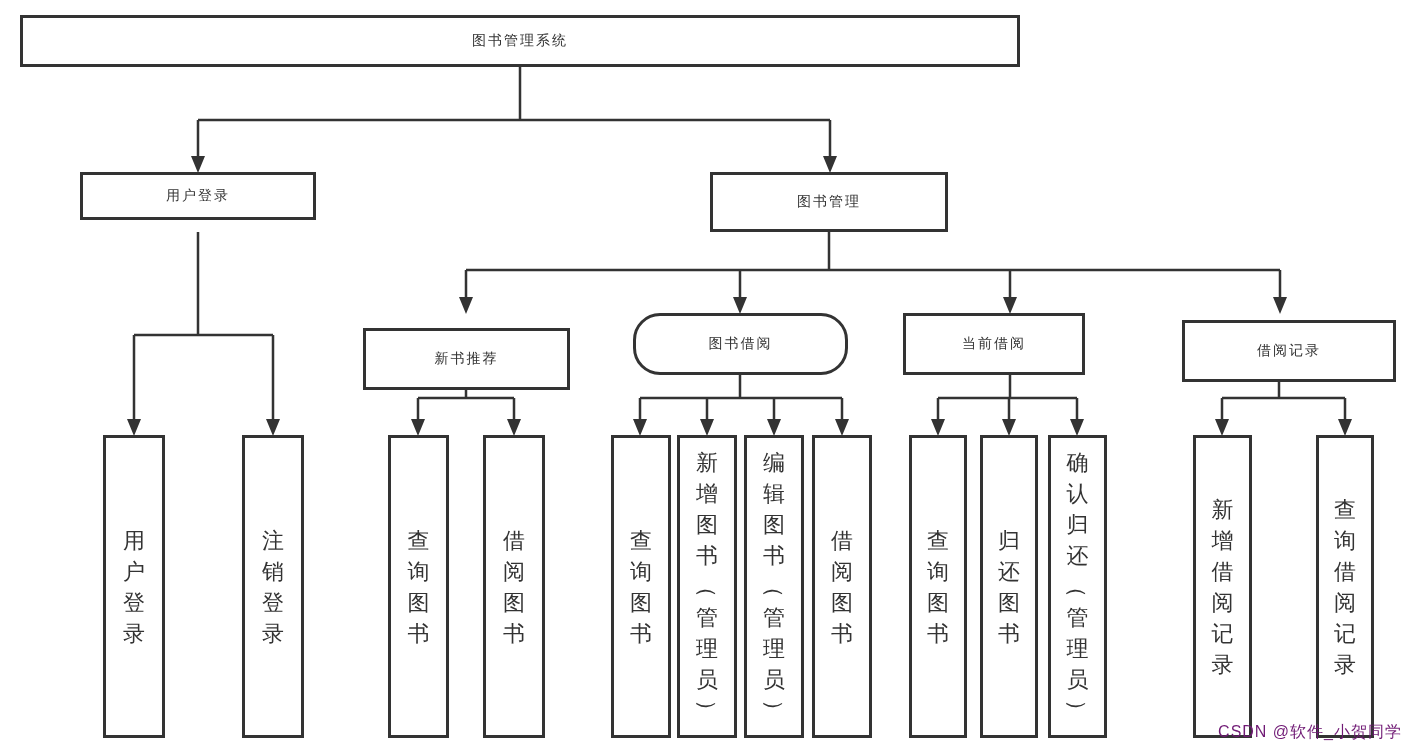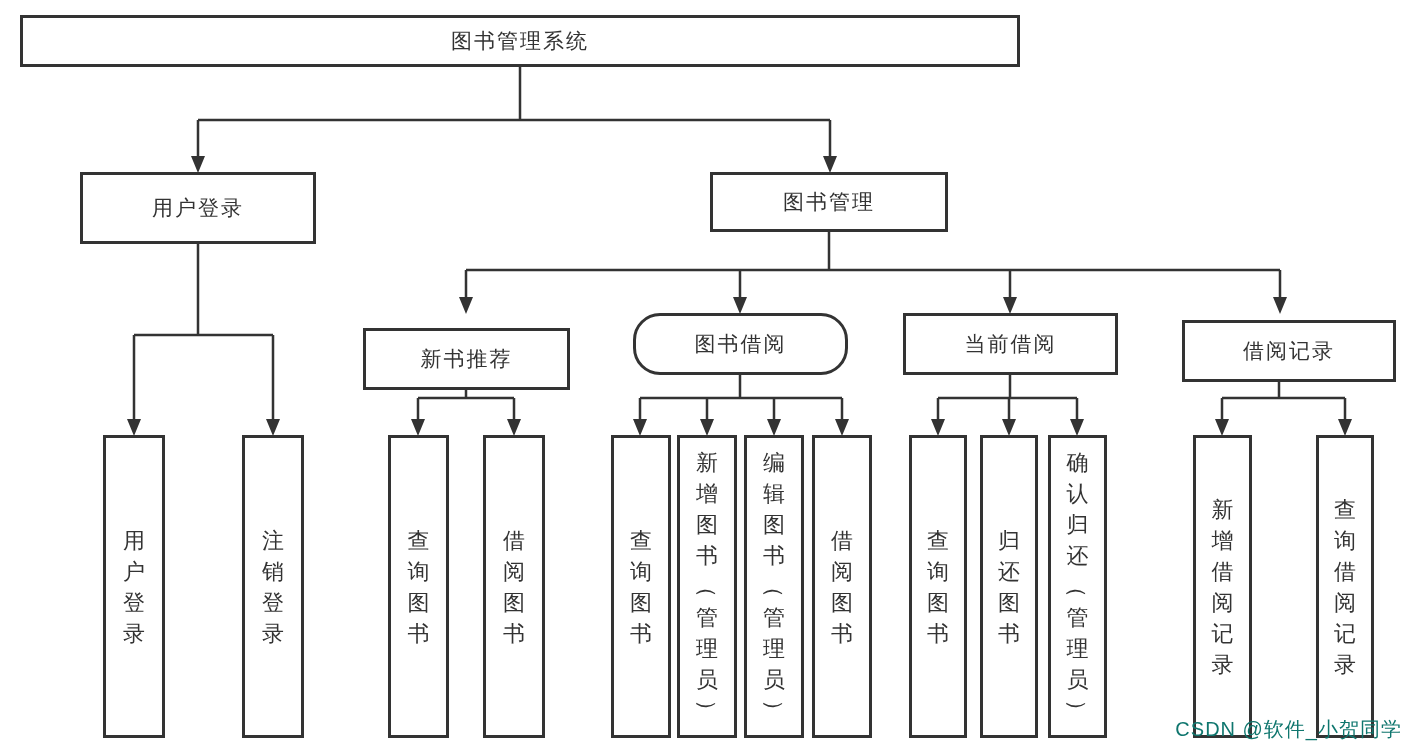--- a/index.html
+++ b/index.html
@@ -5,45 +5,45 @@
   html,body{margin:0;padding:0;background:#fff;}
   *{box-sizing:border-box;}
   .canvas{
     position:relative;width:1405px;height:747px;background:#ffffff;overflow:hidden;
     font-family:"Liberation Sans","DejaVu Sans",sans-serif;color:#333;
   }
   svg.wires{position:absolute;left:0;top:0;width:1405px;height:747px;}
   .hbox{
     position:absolute;border:3px solid #333;background:#fff;
     display:flex;align-items:center;justify-content:center;
-    font-size:21px;letter-spacing:2px;color:#333;
+    font-size:14px;letter-spacing:2px;color:#333;
   }
   .vbox{
     position:absolute;top:435px;height:303px;border:3px solid #333;background:#fff;
     display:flex;flex-direction:column;align-items:center;justify-content:center;
     font-size:22px;color:#333;
   }
   .vbox span{height:31px;width:100%;display:flex;align-items:center;justify-content:center;line-height:31px;}
   .vbox span.rot{transform:rotate(90deg);}
   .box-root{left:20px;top:15px;width:1000px;height:52px;}
-  .box-user-login{left:80px;top:172px;width:236px;height:72px;}
+  .box-user-login{left:80px;top:172px;width:236px;height:48px;}
   .box-book-mgmt{left:710px;top:172px;width:238px;height:60px;}
   .box-new-rec{left:363px;top:328px;width:207px;height:62px;}
   .box-borrow{left:633px;top:313px;width:215px;height:62px;border-radius:27px;}
-  .box-current{left:903px;top:313px;width:215px;height:62px;}
+  .box-current{left:903px;top:313px;width:182px;height:62px;}
   .box-records{left:1173px;top:320px;width:214px;height:62px;margin-left:9px;}
   .g1-0{left:103px;width:62px;} .g1-1{left:242px;width:62px;}
   .g2-0{left:388px;width:61px;} .g2-1{left:483px;width:62px;}
   .g3-0{left:611px;width:60px;} .g3-1{left:677px;width:60px;}
   .g3-2{left:744px;width:60px;} .g3-3{left:812px;width:60px;}
   .g4-0{left:909px;width:58px;} .g4-1{left:980px;width:58px;} .g4-2{left:1048px;width:59px;}
   .g5-0{left:1193px;width:59px;} .g5-1{left:1316px;width:58px;}
   .watermark{
     position:absolute;right:3px;bottom:4px;z-index:10;
-    font-size:20px;color:#0f766e;letter-spacing:1px;white-space:nowrap;
+    font-size:16px;color:#701a75;letter-spacing:1px;white-space:nowrap;
   }
 </style>
 </head>
 <body>
 
 <div class="canvas">
 
   <svg class="wires" viewBox="0 0 1405 747">
     <g stroke="#333" stroke-width="2.5" fill="none">
       <path d="M520 67 V120 M198 120 H830 M198 120 V160 M830 120 V160"></path>

